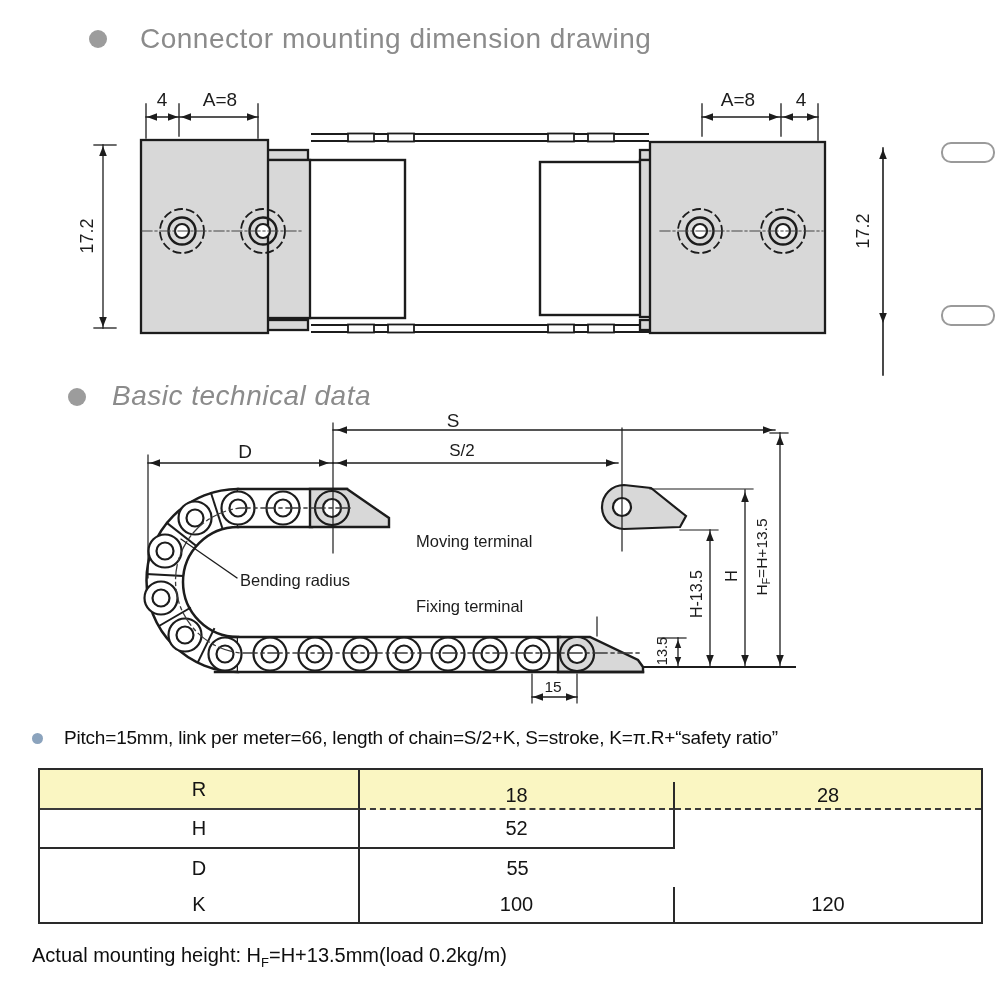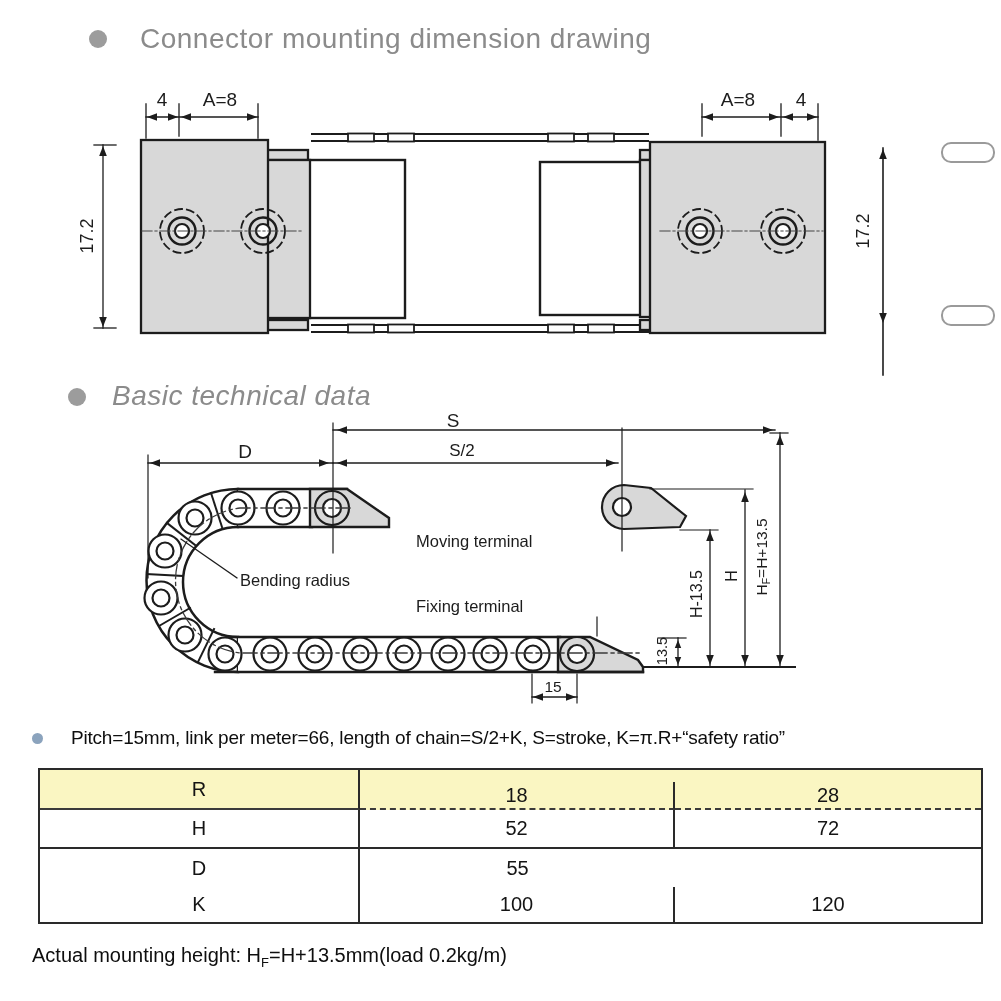--- a/index.html
+++ b/index.html
@@ -273,32 +273,31 @@
       <text x="416" y="612" font-size="16.5">Fixing terminal</text>
       <text transform="rotate(-90 698 594)" x="698" y="594" text-anchor="middle" dominant-baseline="middle" font-size="16">H-13.5</text>
       <text transform="rotate(-90 733 576)" x="733" y="576" text-anchor="middle" dominant-baseline="middle" font-size="16">H</text>
       <text transform="rotate(-90 763 557)" x="763" y="557" text-anchor="middle" dominant-baseline="middle" font-size="15.5"><tspan>H</tspan><tspan font-size="10.5" dy="3.5">F</tspan><tspan dy="-3.5">=H+13.5</tspan></text>
       <text transform="rotate(-90 663 651)" x="663" y="651" text-anchor="middle" dominant-baseline="middle" font-size="14.5">13.5</text>
       <text x="553" y="692" text-anchor="middle" font-size="15.5">15</text>
     </g>
   </svg>
 
   <div class="abs bullet-small" style="left:32px;top:733px;"></div>
-  <div class="abs pitch" style="left:71px;top:727px;">Pitch=15mm, link per meter=66, length of chain=S/2+K, S=stroke, K=π.R+“safety ratio”</div>
+  <div class="abs pitch" style="left:64px;top:727px;">Pitch=15mm, link per meter=66, length of chain=S/2+K, S=stroke, K=π.R+“safety ratio”</div>
 
   <div class="abs spec-table">
     <div class="tr hdr">
       <div class="td c1">R</div>
       <div class="td c2">18</div>
       <div class="td c3">28</div>
     </div>
     <div class="tr r2">
       <div class="td c1">H</div>
       <div class="td c2">52</div>
-      <div class="td c3">72</div>
     </div>
     <div class="tr r3">
       <div class="td c1">D</div>
       <div class="td c3">55</div>
     </div>
     <div class="tr r4">
       <div class="td c1">K</div>
       <div class="td c2">100</div>
       <div class="td c3">120</div>
     </div>

